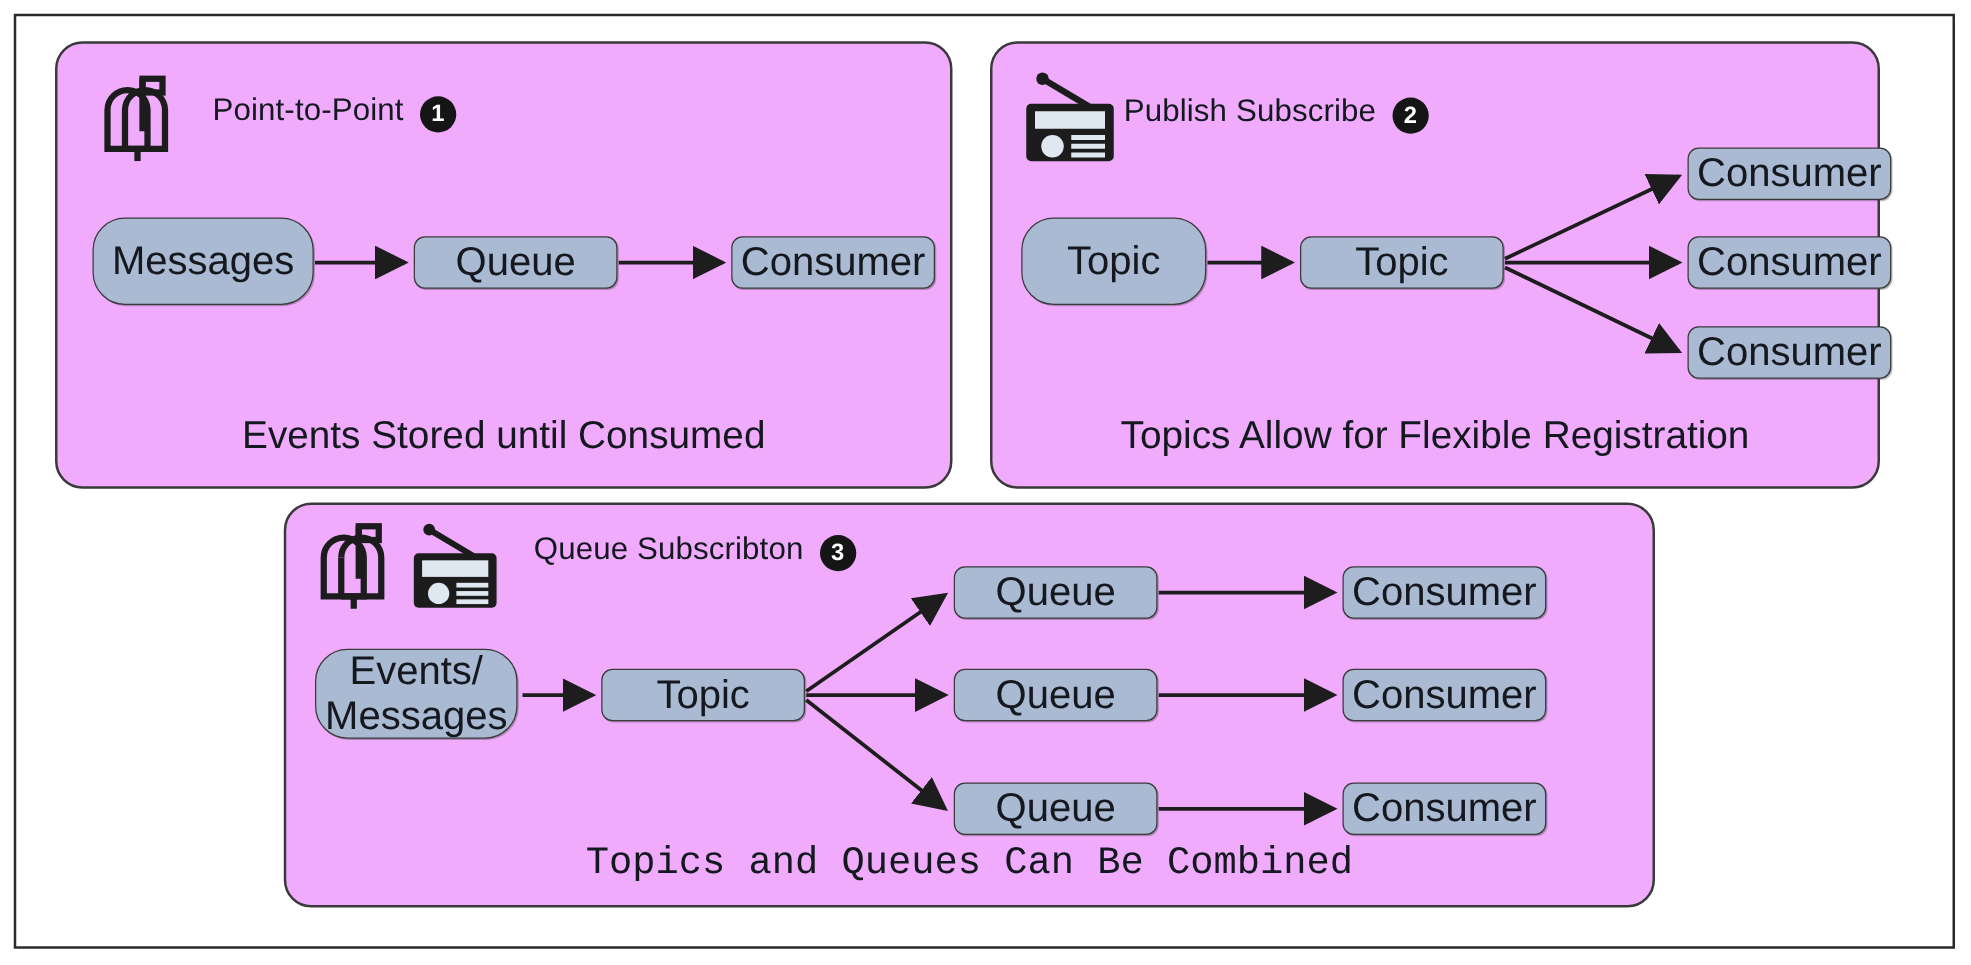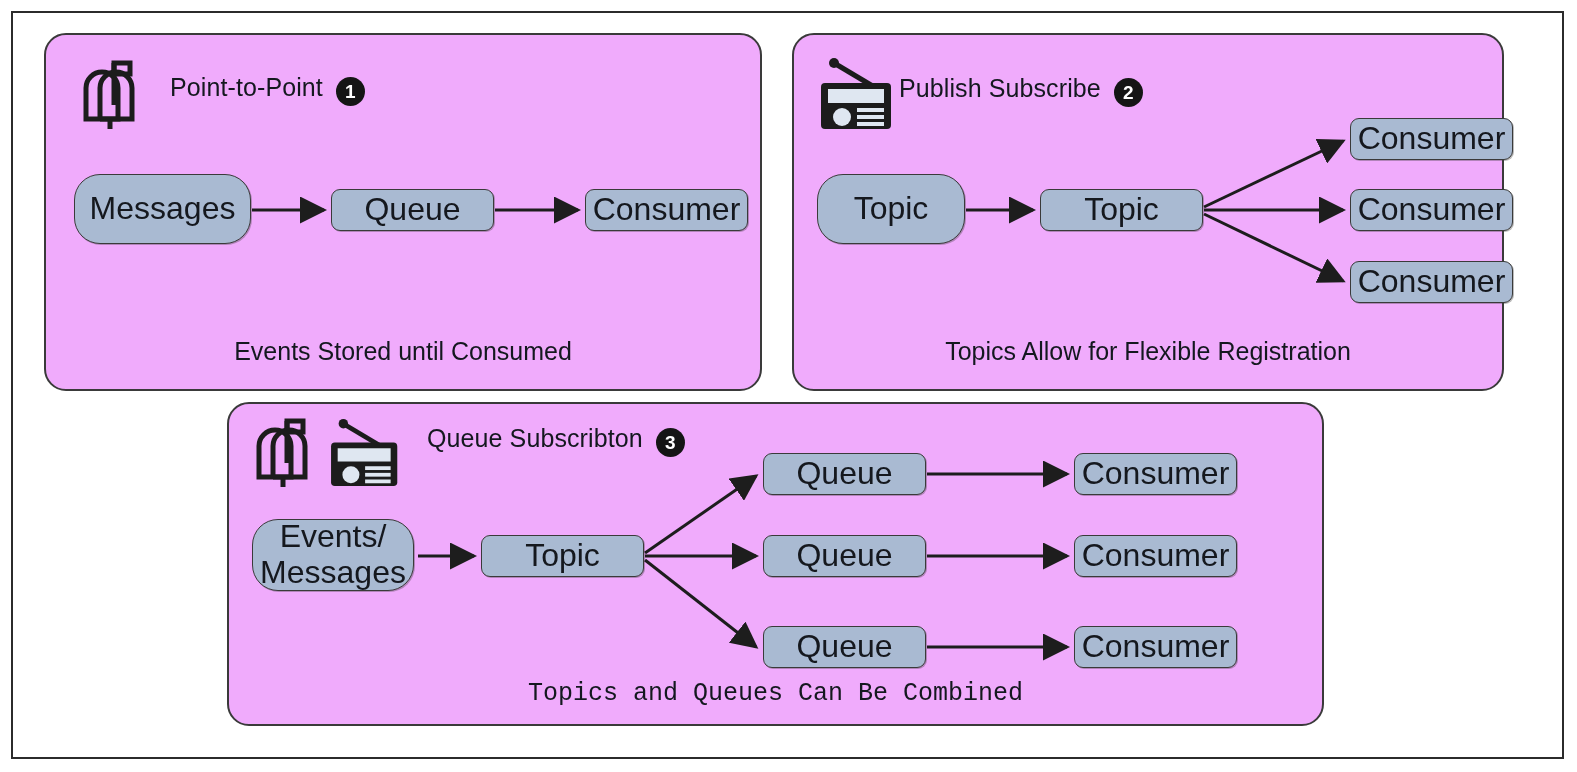--- a/index.html
+++ b/index.html
@@ -70,21 +70,21 @@
     vertical-align: middle;
     position: relative;
     top: 3px;
   }
   #panel-1 .badge, #panel-2 .badge, #panel-3 .badge { margin-bottom: 0; }
 
   .caption {
     position: absolute;
     width: 100%;
     text-align: center;
-    font-size: 25px;
+    font-size: 31px;
     color: #14181f;
   }
   #panel-1 .caption { bottom: 23px; }
   #panel-2 .caption { bottom: 23px; }
   #panel-3 .caption { bottom: 16px; font-family: Liberation Mono, monospace; }
 
   .node {
     position: absolute;
     background: #a9bad2;
     border: 1.6px solid #3a3a3a;

